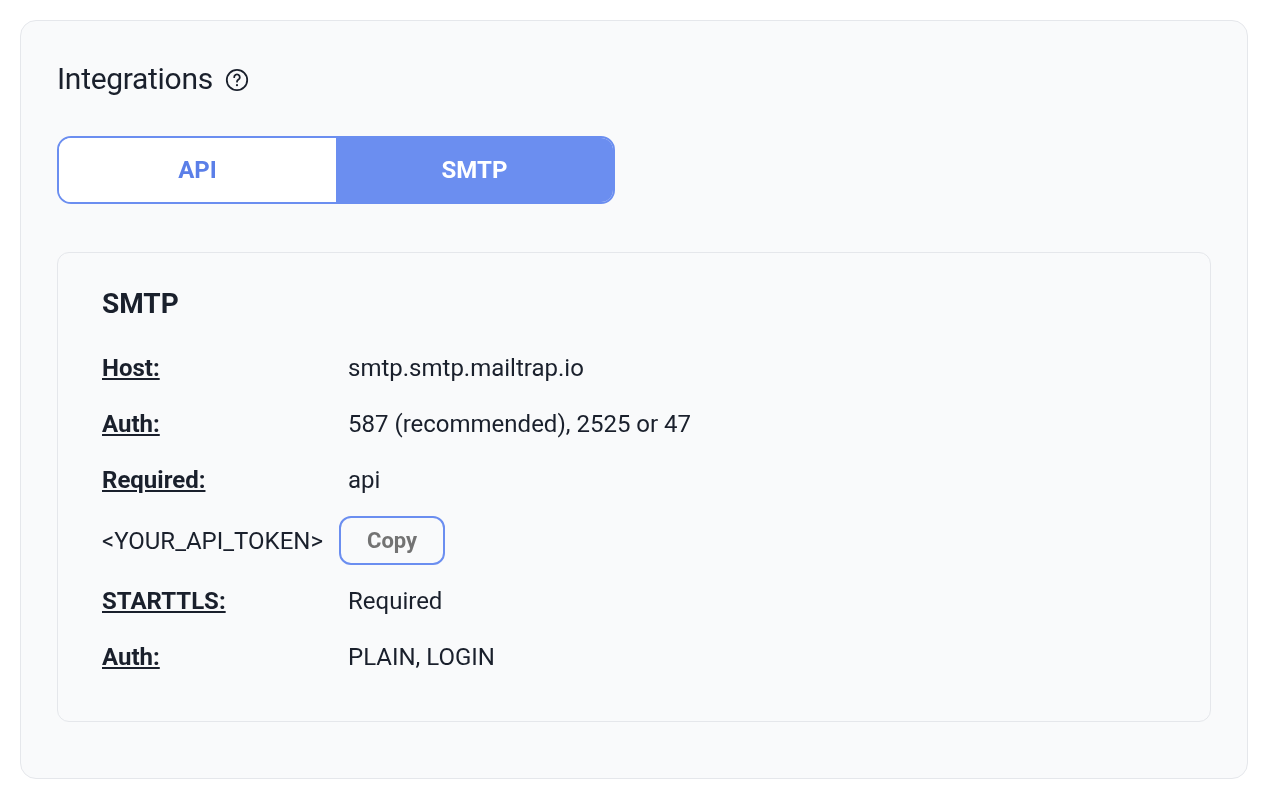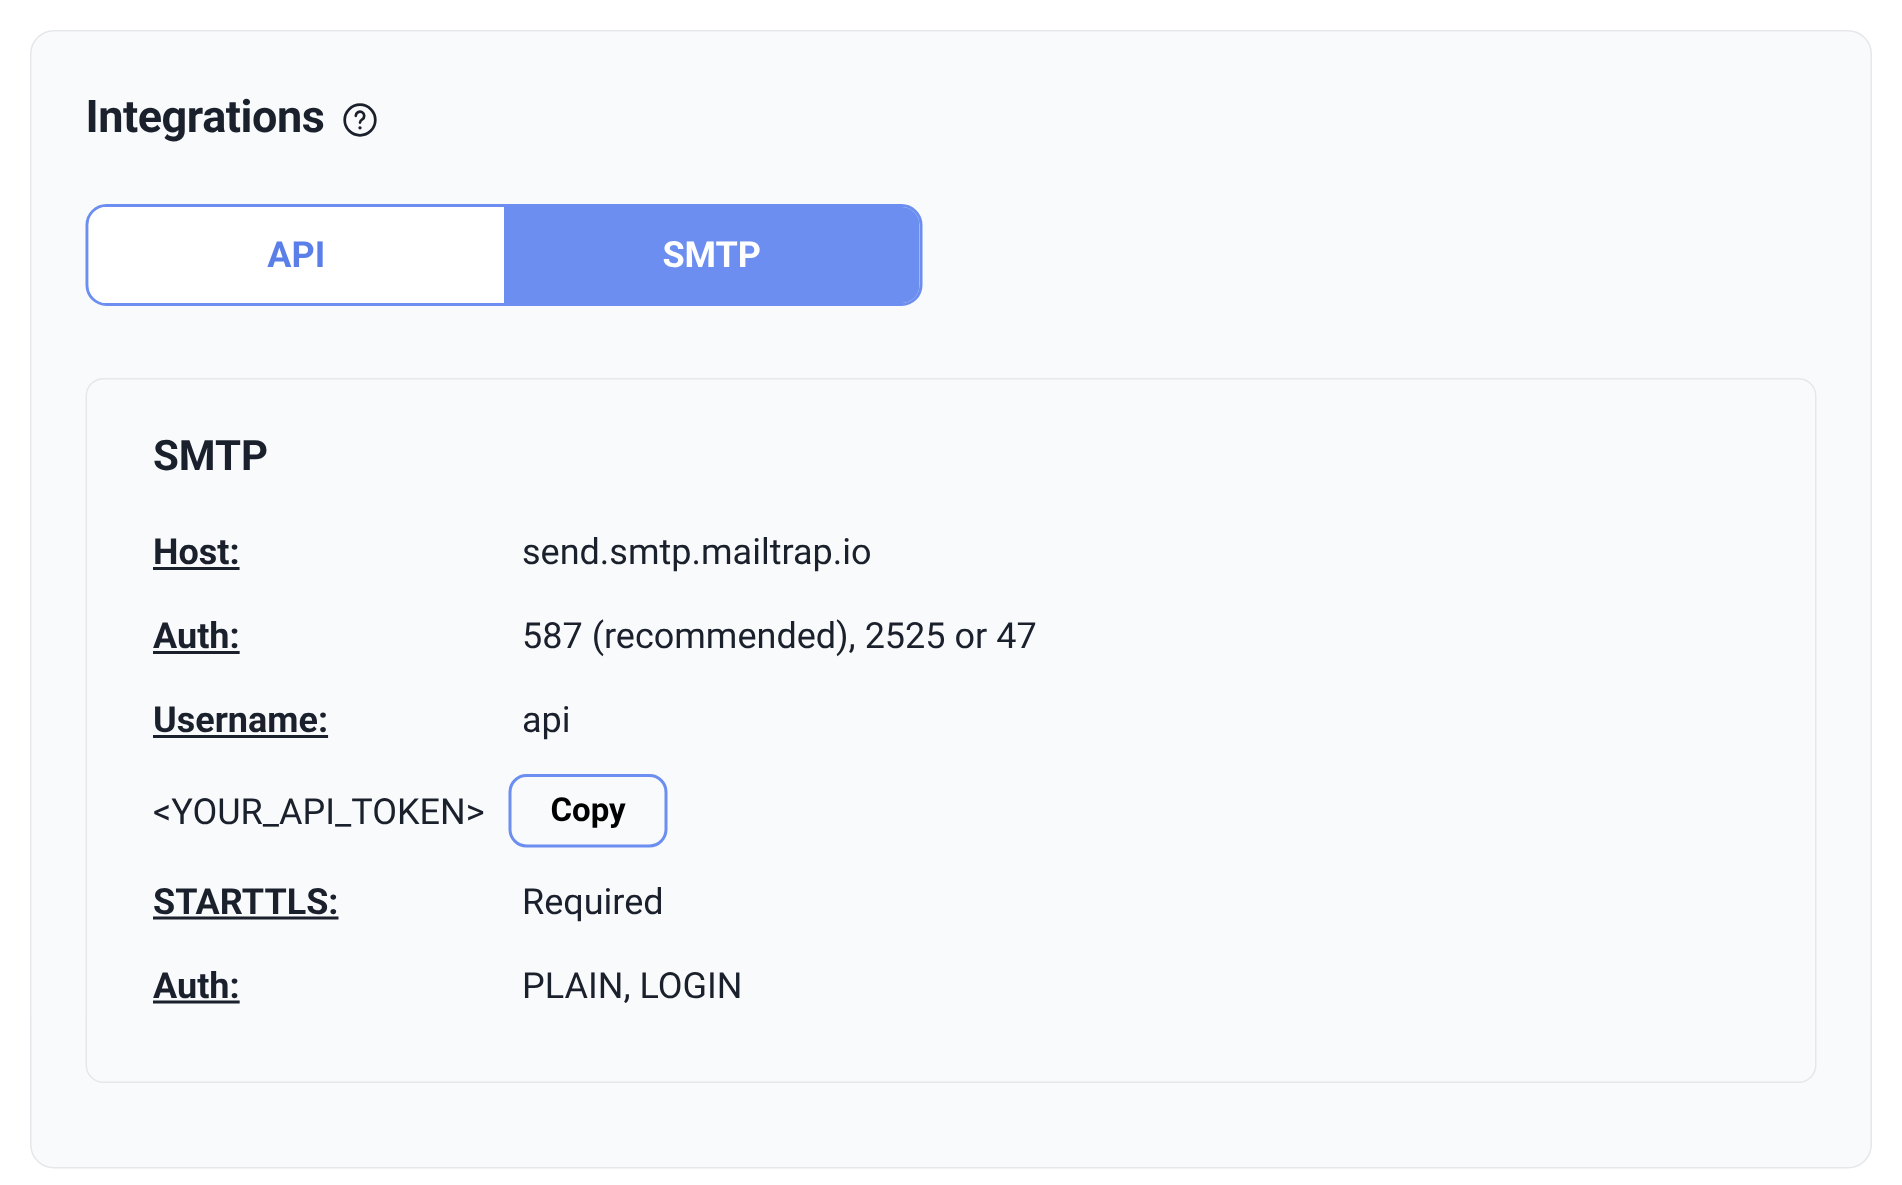--- a/index.html
+++ b/index.html
@@ -20,21 +20,21 @@
       padding: 40px 36px 56px 36px;
     }
     .header {
       display: flex;
       align-items: center;
       gap: 12px;
       margin-bottom: 40px;
     }
     .header-title {
       font-size: 30px;
-      font-weight: 700;
+      font-weight: 400;
       color: #1a202c;
       letter-spacing: -0.3px;
     }
     .help-icon {
       width: 24px;
       height: 24px;
       display: inline-flex;
       align-items: center;
       justify-content: center;
       margin-top: 2px;
@@ -93,21 +93,21 @@
       font-size: 24px;
       font-weight: 400;
       color: #1a202c;
       display: flex;
       align-items: center;
       gap: 16px;
     }
     .copy-btn {
       border: 2px solid #6b8ef0;
       background: transparent;
-      color: #000000;
+      color: #737373;
       font-size: 22px;
       font-weight: 700;
       padding: 10px 26px;
       border-radius: 12px;
       cursor: pointer;
       font-family: inherit;
     }
   </style>
 </head>
 <body>
@@ -128,33 +128,33 @@
     <div class="tab">API</div>
     <div class="tab active">SMTP</div>
   </div>
 
   <div class="panel">
     <div class="panel-title">SMTP</div>
 
     <div class="row">
       <div class="row-label">Host:</div>
       <div class="row-value">
-        <span>send.smtp.mailtrap.io</span>
+        <span>smtp.smtp.mailtrap.io</span>
       </div>
     </div>
 
     <div class="row">
       <div class="row-label">Auth:</div>
       <div class="row-value">
         <span>587 (recommended), 2525 or 47</span>
       </div>
     </div>
 
     <div class="row">
-      <div class="row-label">Username:</div>
+      <div class="row-label">Required:</div>
       <div class="row-value">
         <span>api</span>
       </div>
     </div>
 
     <div class="row">
       <div class="row-value">
         <span>&lt;YOUR_API_TOKEN&gt;</span>
         <button class="copy-btn">Copy</button>
       </div>

